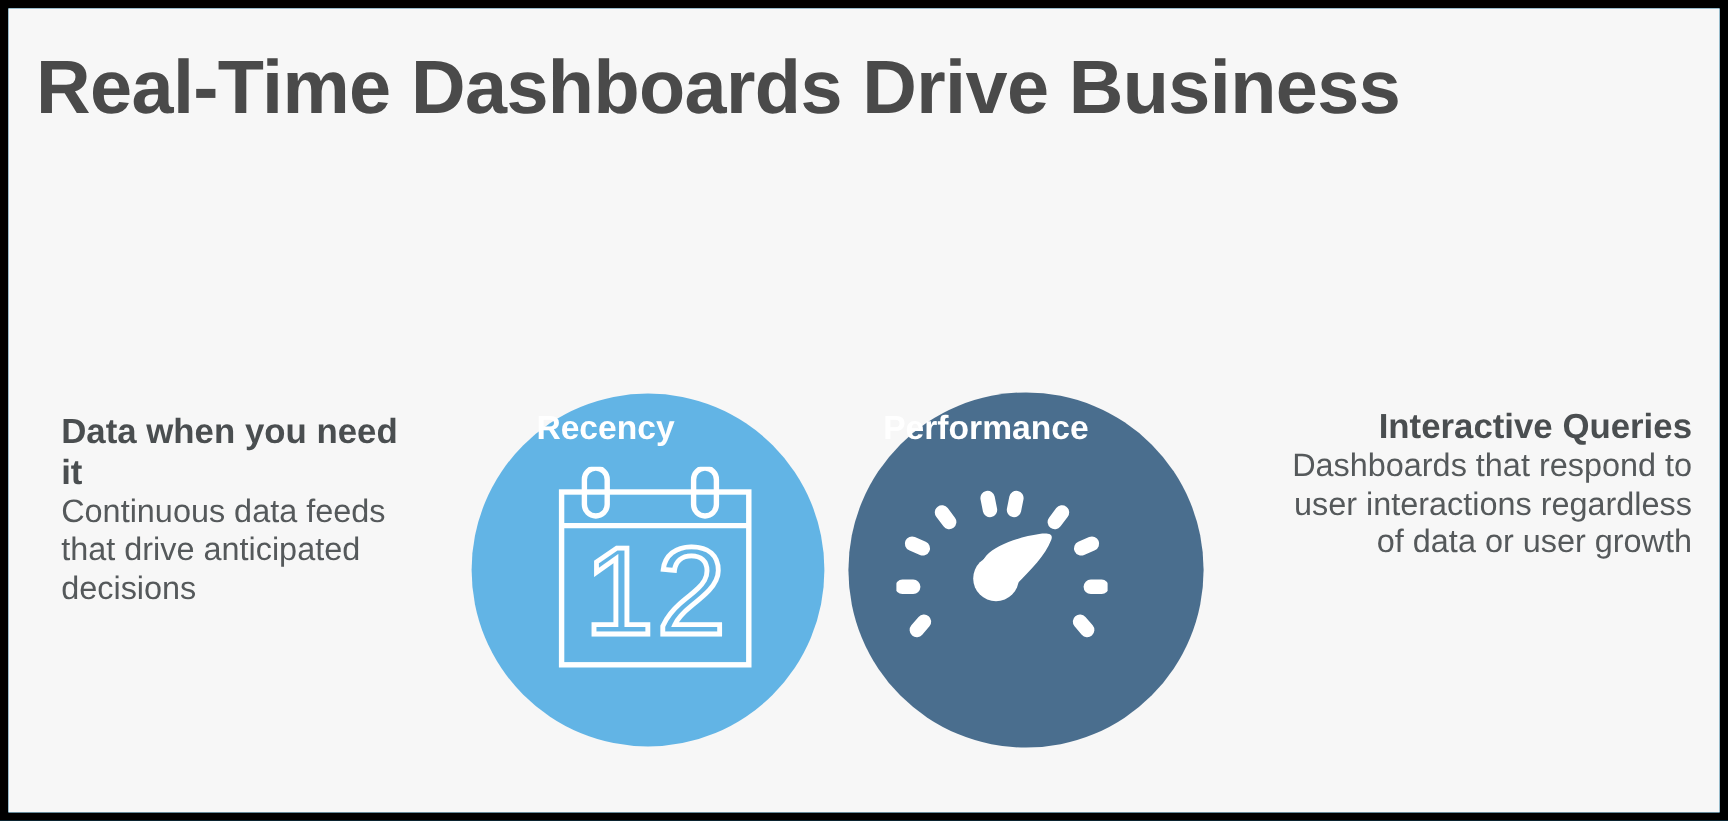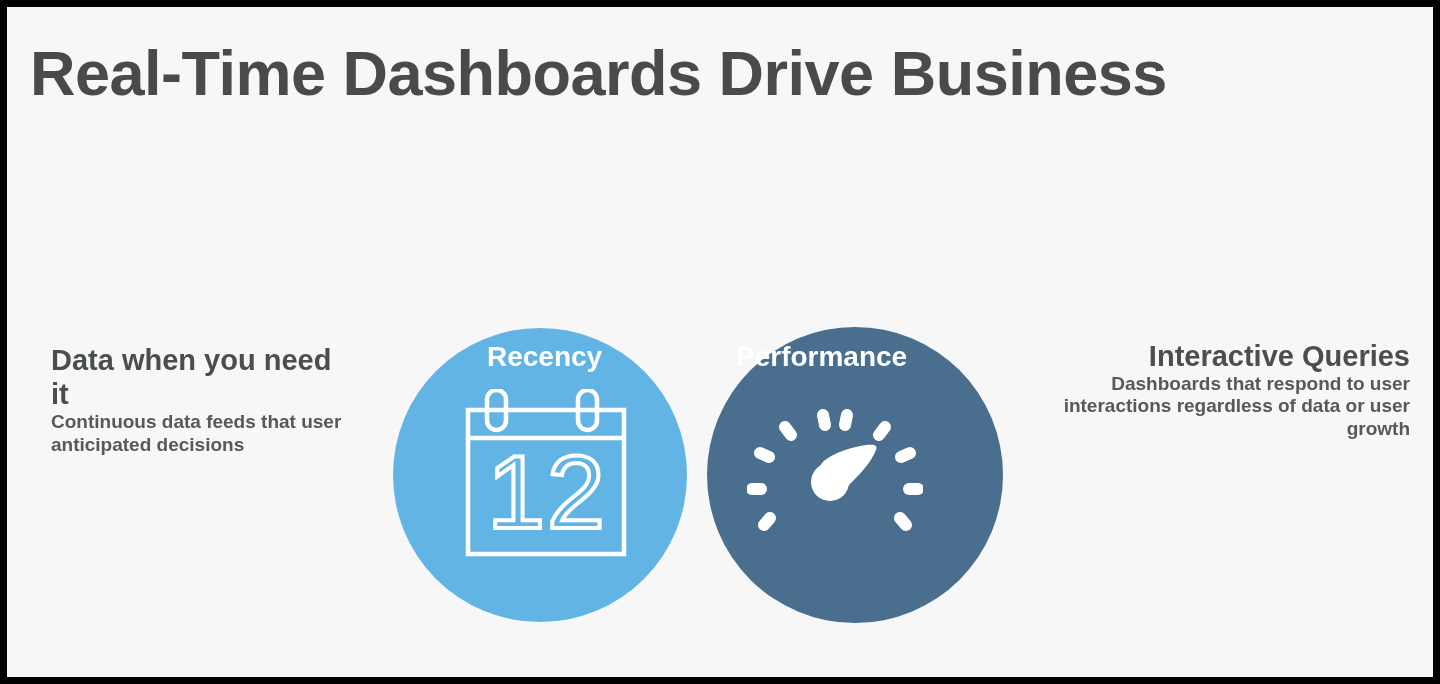--- a/index.html
+++ b/index.html
@@ -48,22 +48,22 @@
     position: absolute;
     color: #4f5355;
   }
   .side-heading {
     font-size: 29px;
     font-weight: bold;
     line-height: 1.18;
     color: #4a4e50;
   }
   .side-body {
-    font-size: 19px;
-    font-weight: bold;
+    font-size: 27px;
+    font-weight: normal;
     line-height: 1.17;
     color: #55595b;
   }
 
   #left-block {
     left: 44px;
     top: 336px;
     width: 296px;
     text-align: left;
   }
@@ -84,21 +84,21 @@
   }
   #venn svg { display: block; }
 
   .venn-label {
     position: absolute;
     font-size: 28px;
     font-weight: bold;
     color: #ffffff;
     white-space: nowrap;
   }
-  #label-recency   { left: 480px; top: 334px; }
+  #label-recency   { left: 440px; top: 334px; }
   #label-performance { left: 729px; top: 334px; }
 
   
   #calendar-icon {
     position: absolute;
     left: 452px;
     top: 382px;
     width: 176px;
     height: 172px;
   }
@@ -114,21 +114,21 @@
 </head>
 <body>
 
 <div id="slide">
   <div id="canvas">
 
     <div id="title">Real-Time Dashboards Drive Business</div>
 
     <div id="left-block" class="side-block">
       <div class="side-heading">Data when you need it</div>
-      <div class="side-body">Continuous data feeds that user anticipated decisions</div>
+      <div class="side-body">Continuous data feeds that drive anticipated decisions</div>
     </div>
 
     <div id="right-block" class="side-block">
       <div class="side-heading">Interactive Queries</div>
       <div class="side-body">Dashboards that respond to user interactions regardless of data or user growth</div>
     </div>
 
     <div id="venn">
       <svg width="660" height="400" viewBox="0 0 660 400" xmlns="http://www.w3.org/2000/svg">
         <defs>

